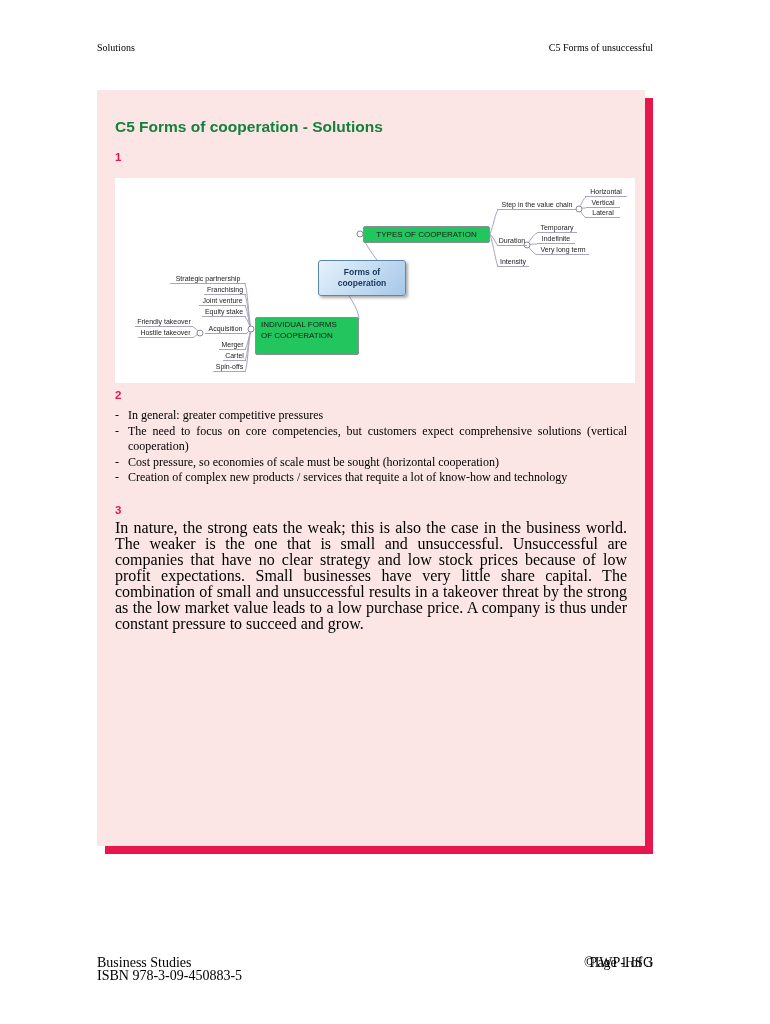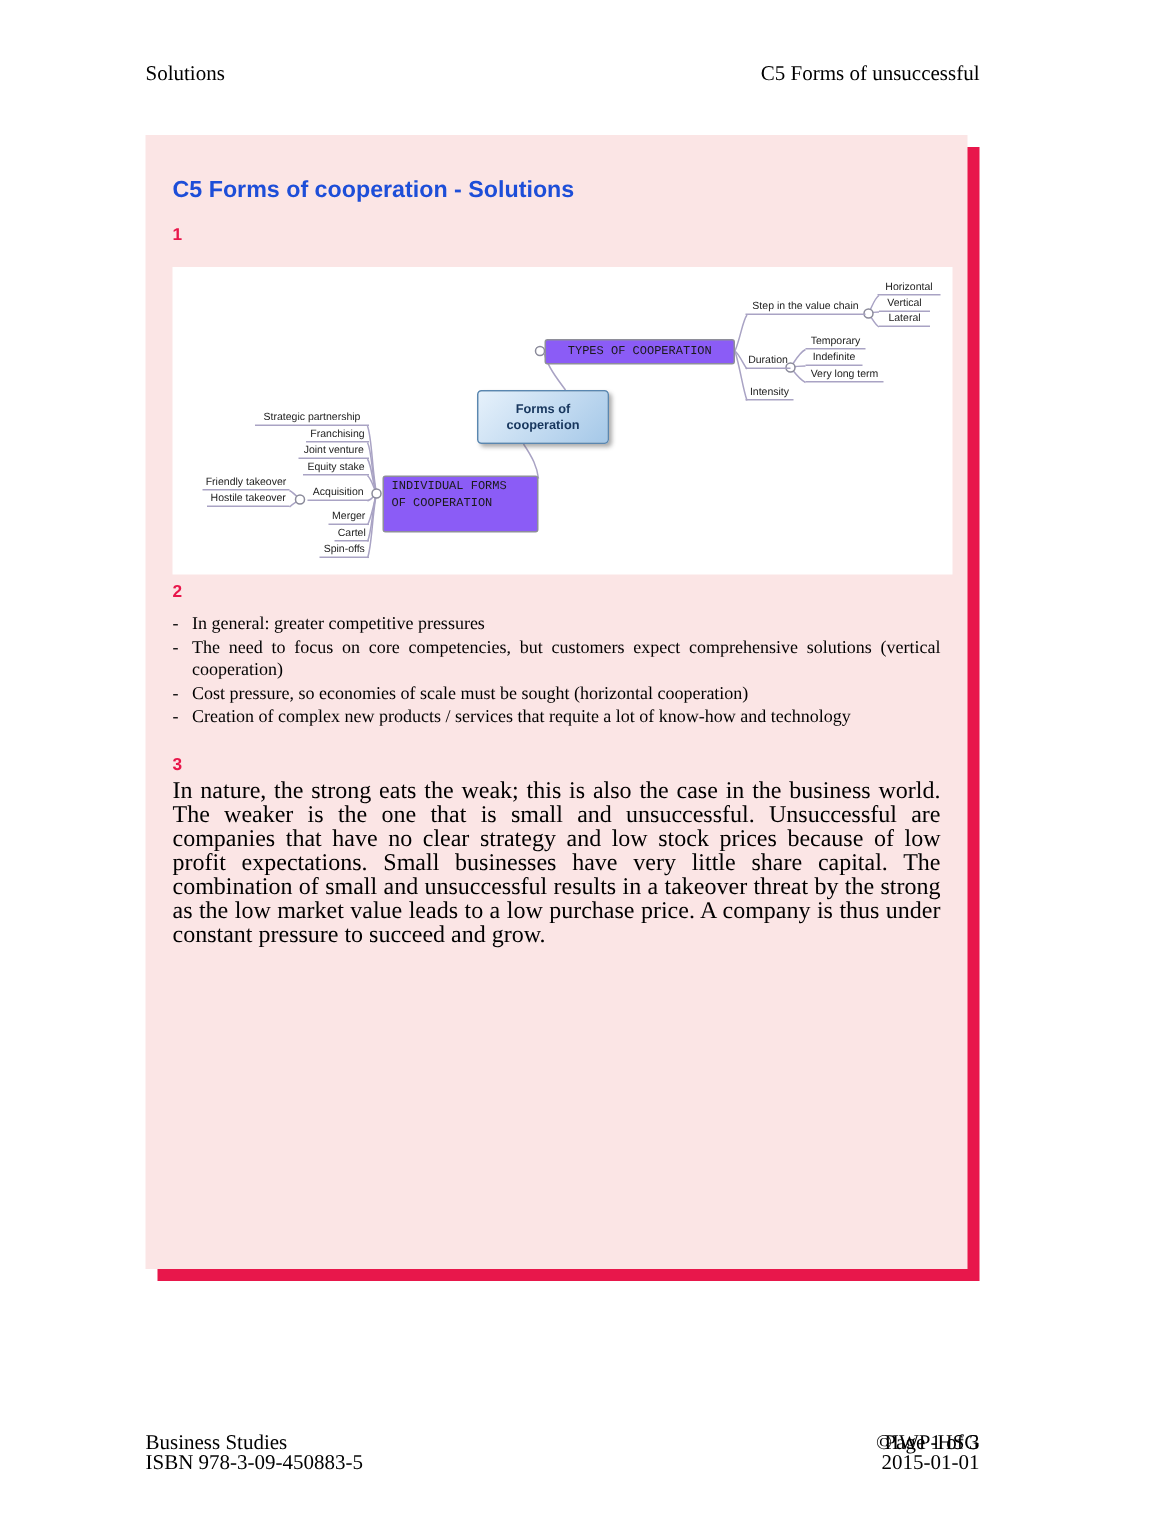--- a/index.html
+++ b/index.html
@@ -3,54 +3,54 @@
 <meta charset="utf-8">
 <style>
   * { margin:0; padding:0; box-sizing:border-box; }
   html,body { background:#ffffff; }
   body {
     width:770px; height:1024px; position:relative; overflow:hidden;
     font-family:"Liberation Serif", serif; color:#000;
   }
 
   
-  .hdr { position:absolute; top:42px; font-size:14px; }
+  .hdr { position:absolute; top:42px; font-size:10px; }
   .hdr-left { left:97px; }
   .hdr-right { right:117px; text-align:right; }
 
   .ftr { position:absolute; font-size:14px; line-height:13px; }
   .ftr-left { left:97px; top:956px; }
   .ftr-center { left:97px; top:956px; width:556px; text-align:right; }
   .ftr-right { left:97px; top:956px; width:556px; text-align:right; }
 
   
   .card {
     position:absolute; left:97px; top:90px; width:548px; height:756px;
     background:#fbe5e5; box-shadow:8px 8px 0 #e8174b;
   }
   .card-title {
     position:absolute; left:18px; top:28px;
     font-family:"Liberation Sans", sans-serif; font-weight:bold;
-    font-size:15.5px; color:#1d4ed8;
+    font-size:15.5px; color:#15803d;
   }
   .secnum {
     position:absolute; font-family:"Liberation Sans", sans-serif;
     font-weight:bold; font-size:11.5px; color:#e8174b;
   }
   .secnum-1 { left:18px; top:61px; }
   .secnum-2 { left:18px; top:299px; }
   .secnum-3 { left:18px; top:414px; }
 
   
   .diagram { position:absolute; left:18px; top:88px; width:520px; height:205px; background:#ffffff; }
   .diagram svg { position:absolute; left:0; top:0; }
 
   .node-box {
-    position:absolute; background:#8b5cf6; border:1px solid #8e8e9a;
-    border-radius:2px; font-family:Liberation Mono, monospace;
+    position:absolute; background:#22c55e; border:1px solid #8e8e9a;
+    border-radius:2px; font-family:Liberation Sans, sans-serif;
     font-size:8px; color:#1a1a1a;
   }
   .types-box { left:248px; top:48px; width:127px; height:17px; text-align:center; line-height:15px; }
   .individual-box { left:140px; top:139px; width:104px; height:38px; padding:1px 0 0 5px; line-height:11px; }
 
   .center-node {
     position:absolute; left:203px; top:82px; width:88px; height:36px;
     background:linear-gradient(135deg,#e6f1fb 0%, #a5c8e8 100%);
     border:1px solid #5a87b0; border-radius:3px;
     box-shadow:2px 2px 3px rgba(70,70,70,.45);
@@ -189,14 +189,13 @@
 
 </div>
 
 <div class="ftr ftr-left">
   <div>Business Studies</div>
   <div>ISBN 978-3-09-450883-5</div>
 </div>
 <div class="ftr ftr-center">Page 1 of 3</div>
 <div class="ftr ftr-right">
   <div>©IWP-HSG</div>
-  <div>2015-01-01</div>
 </div>
 
 </body></html>

